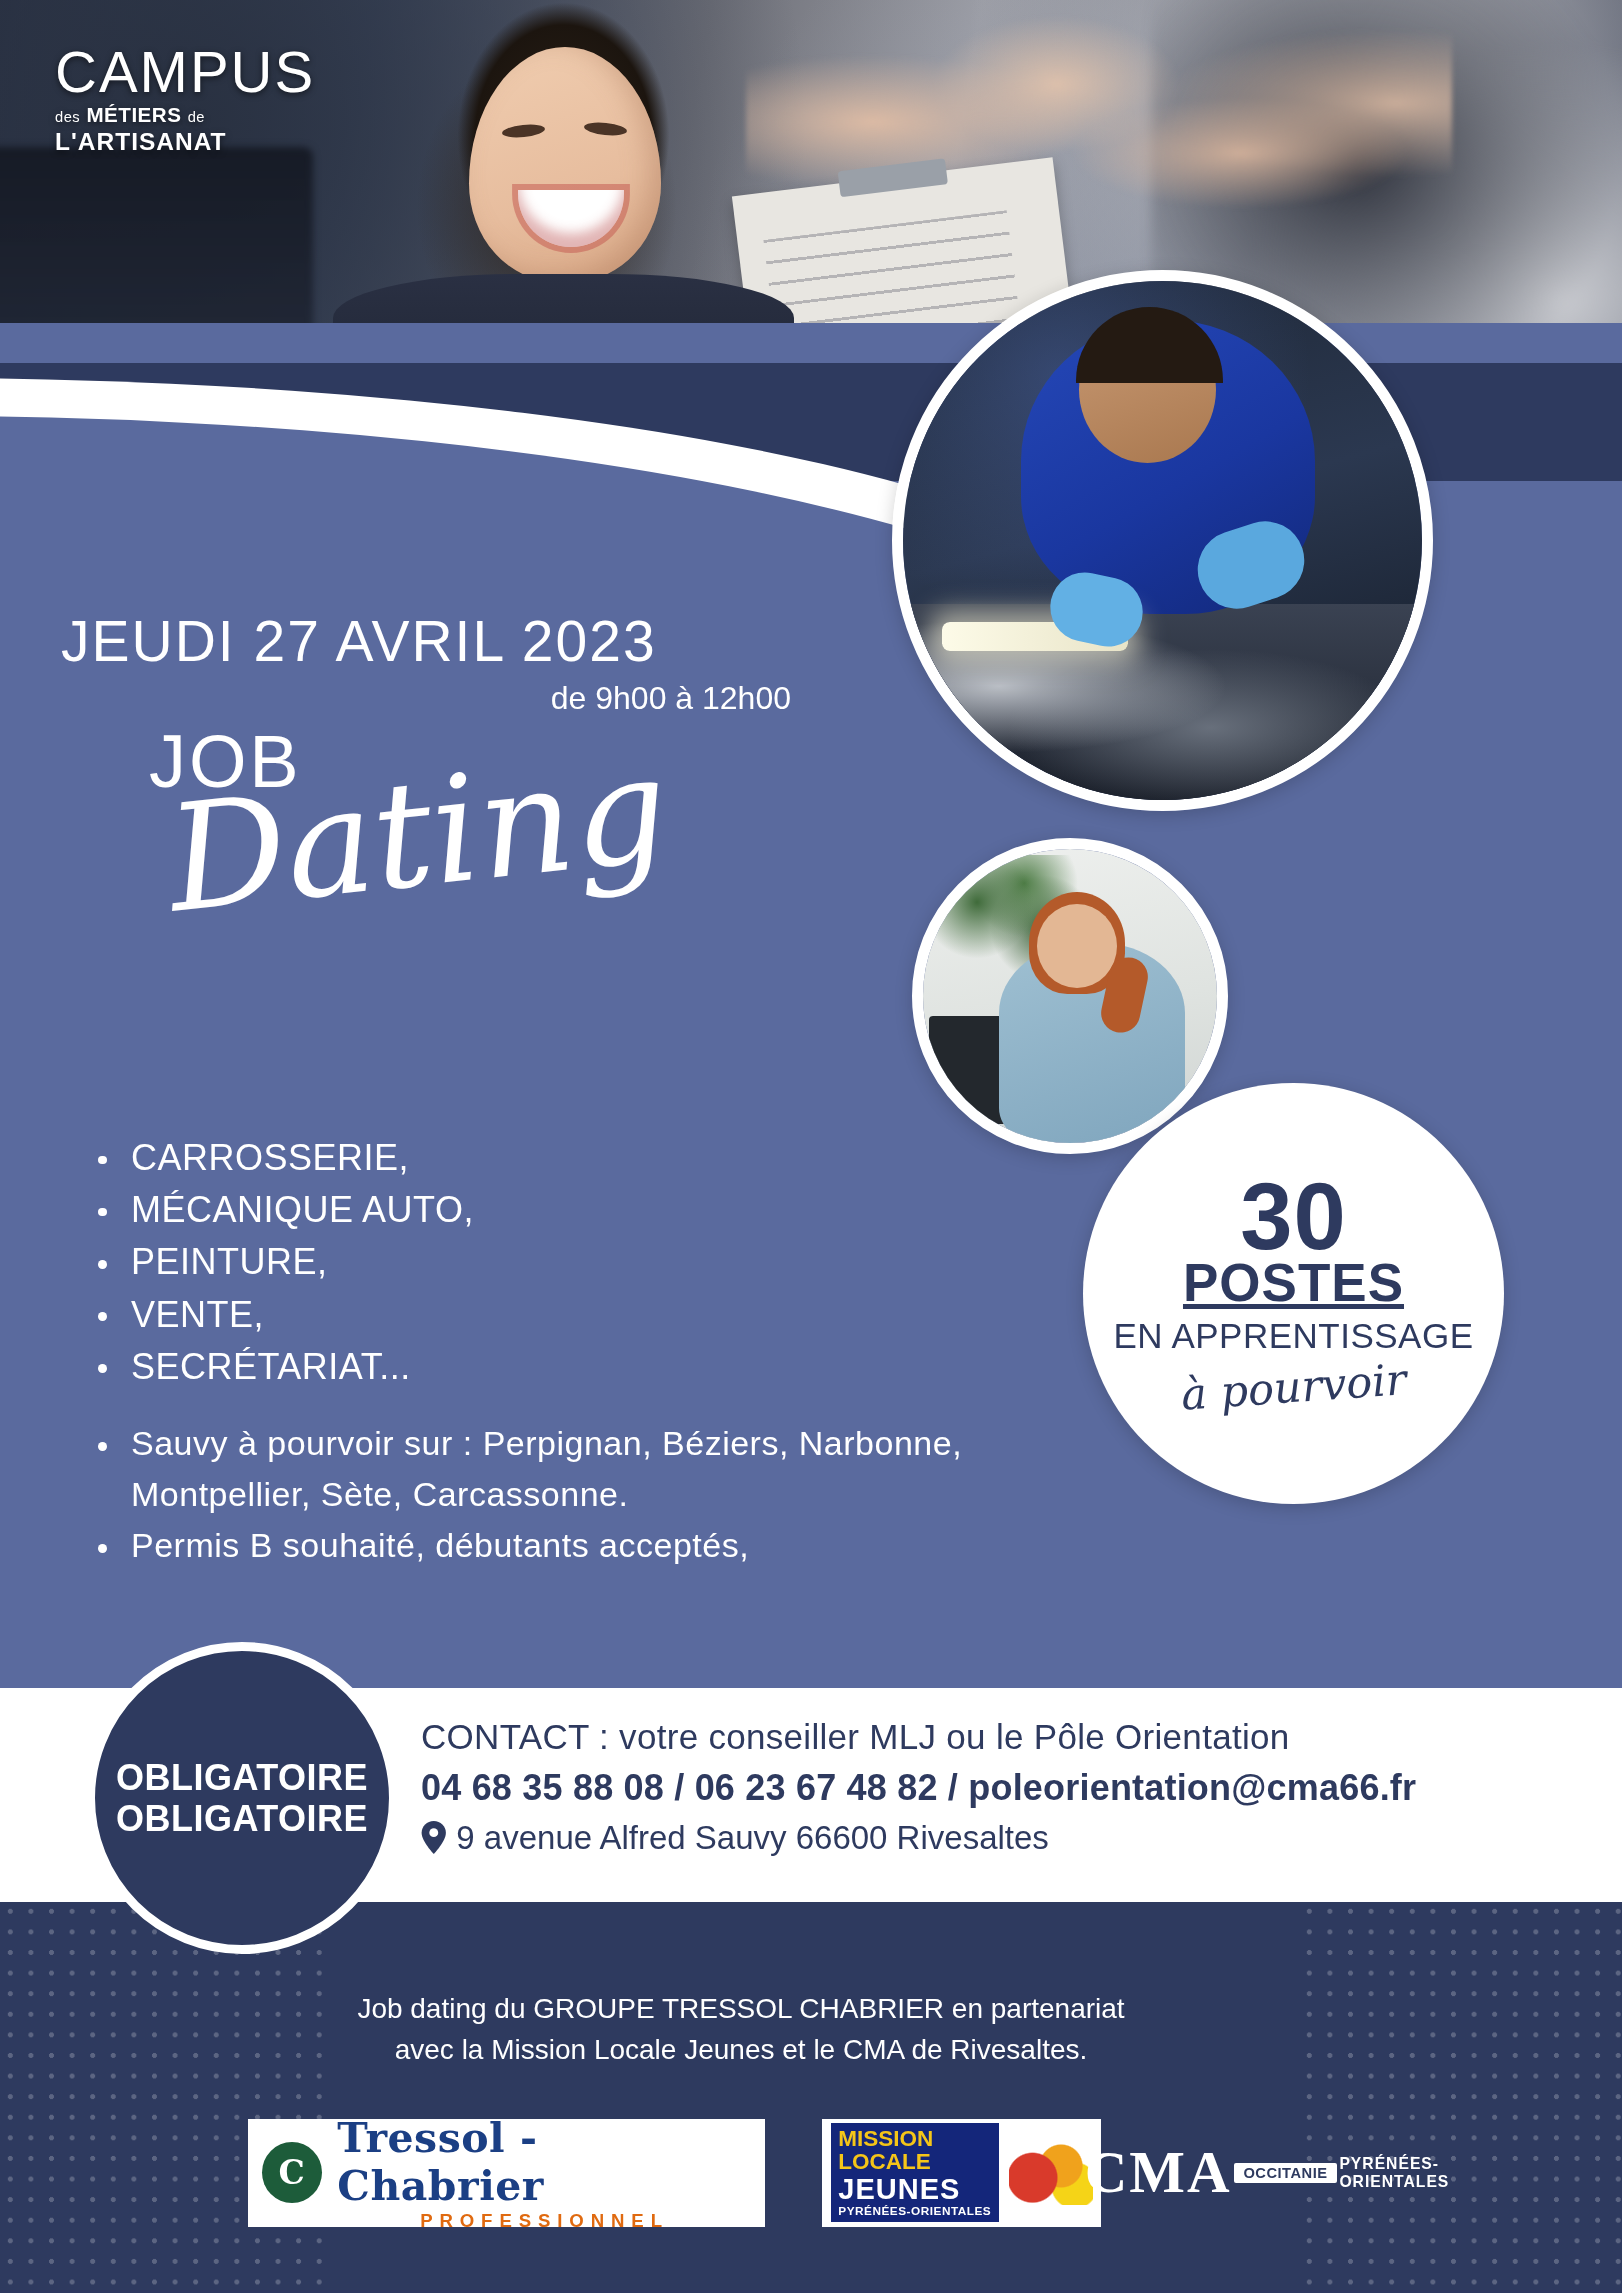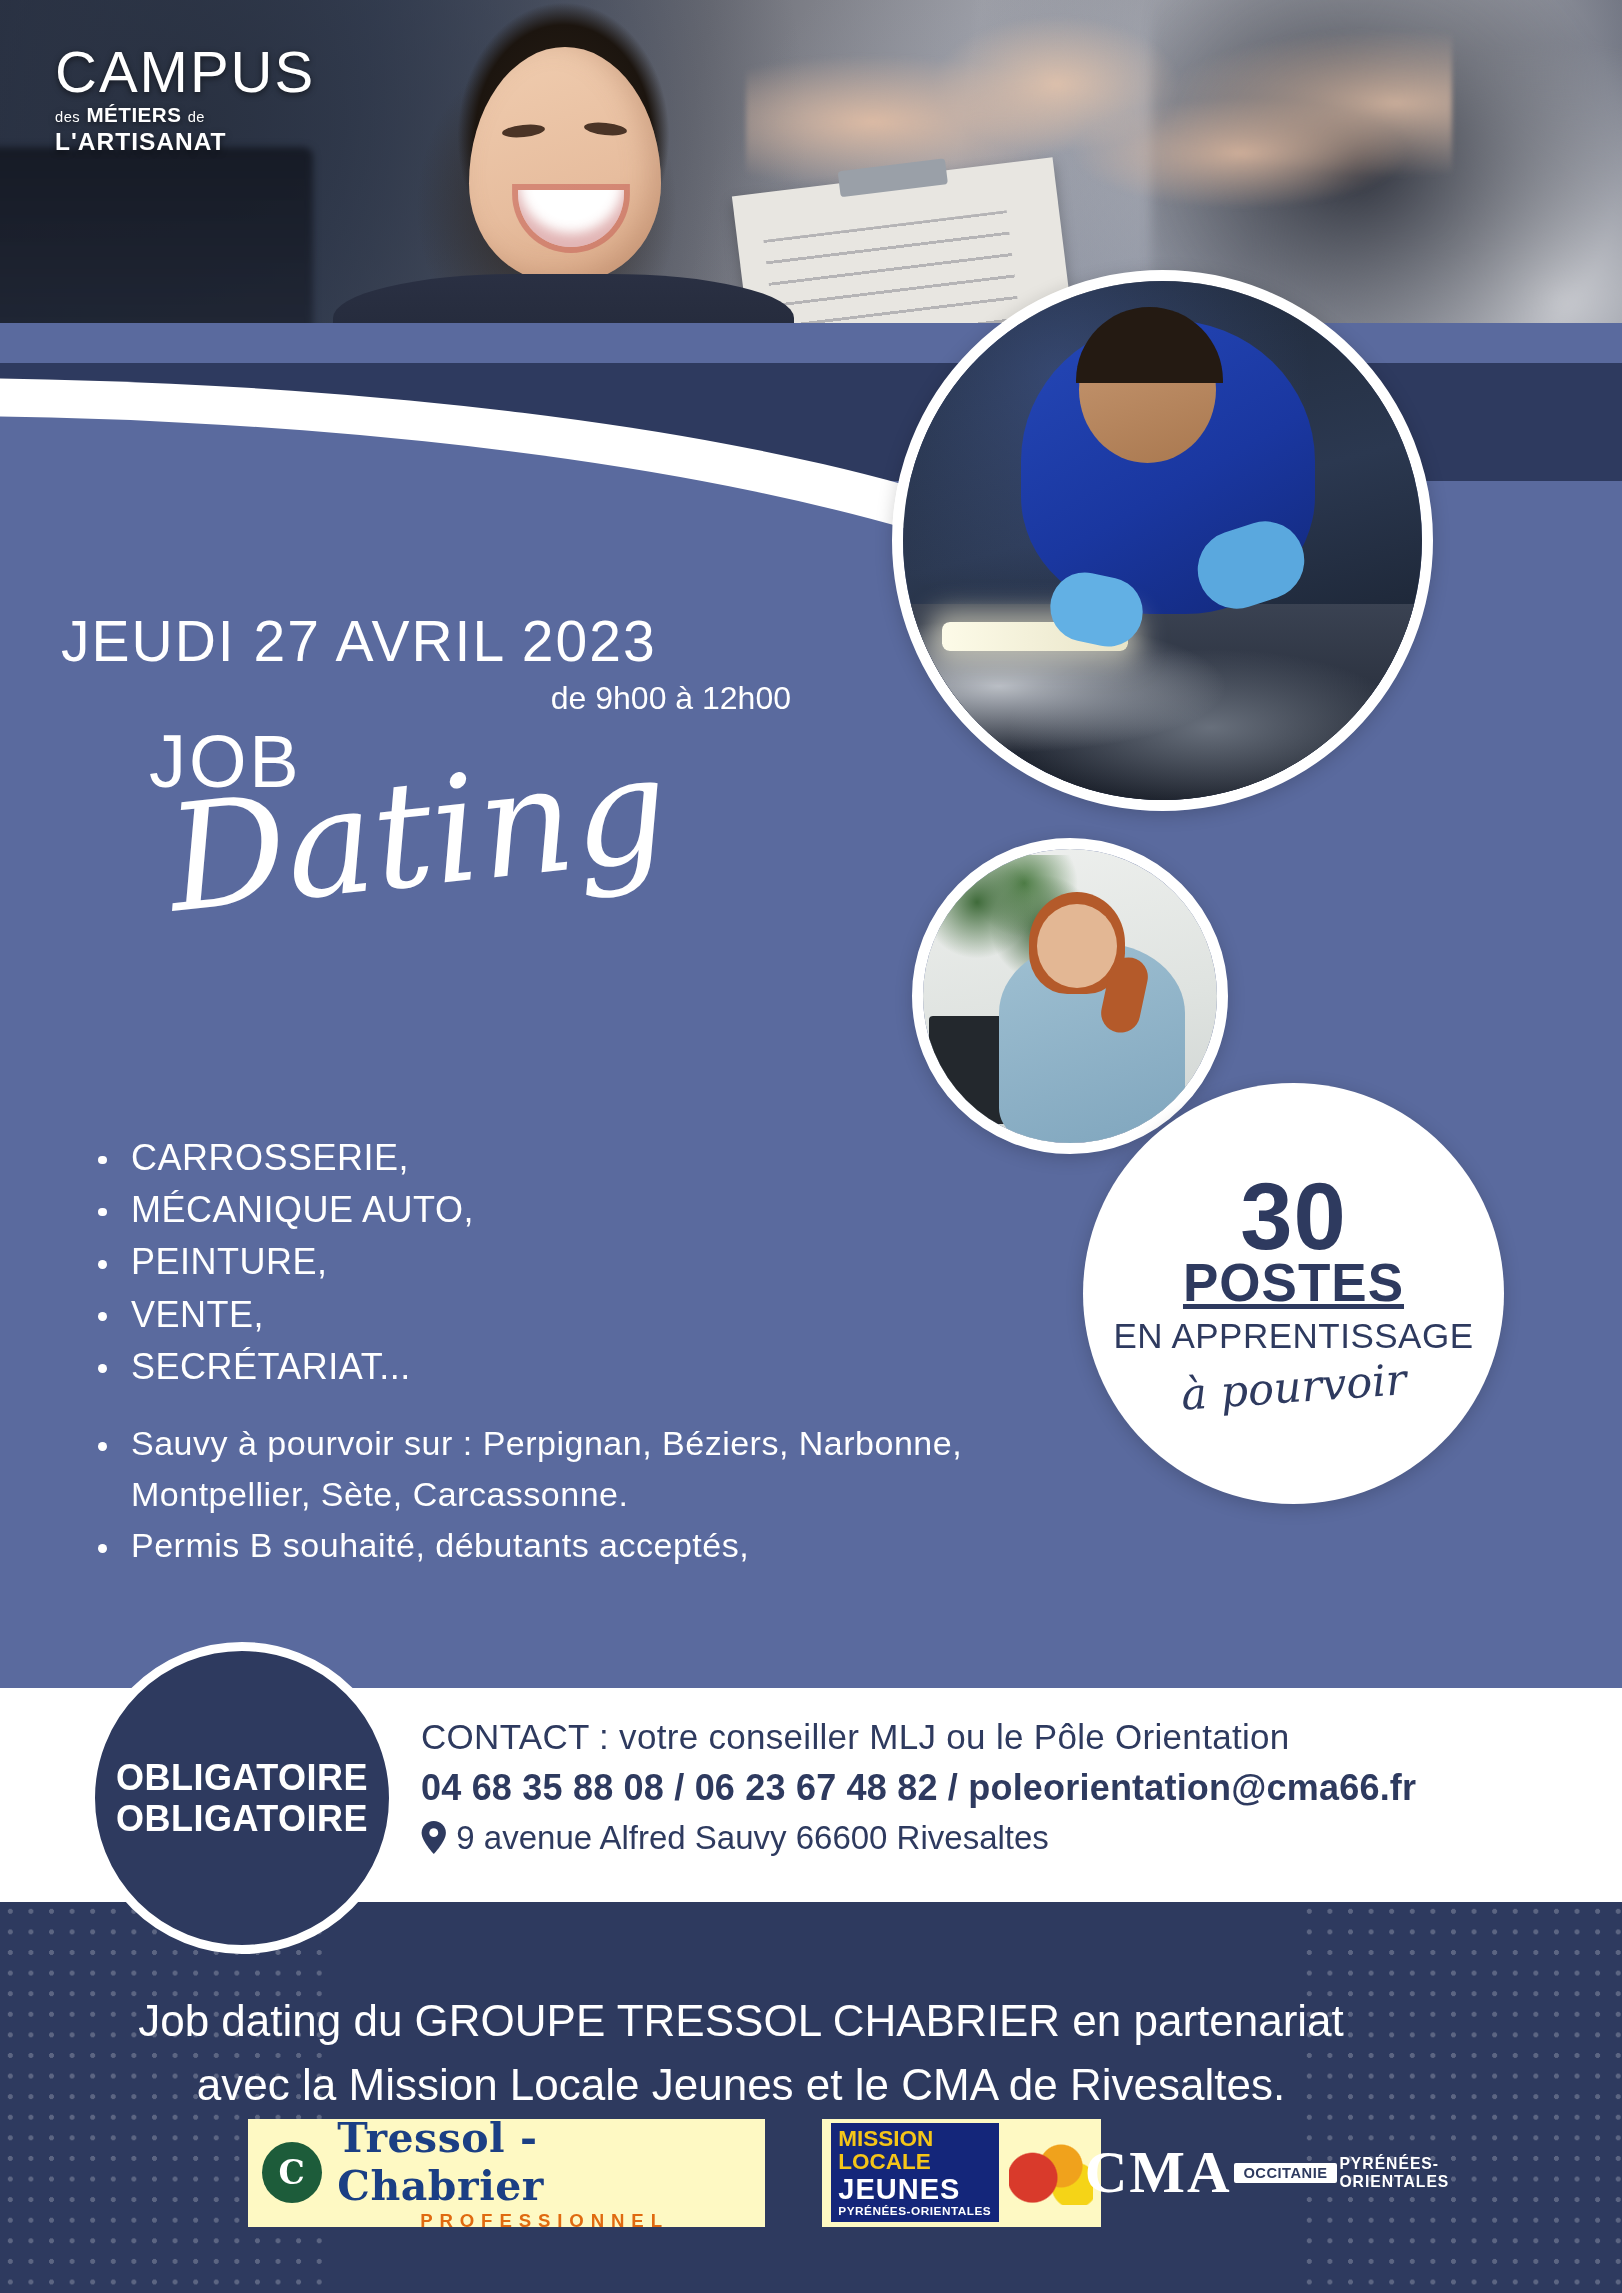--- a/index.html
+++ b/index.html
@@ -525,37 +525,37 @@
     background-size: 20.6px 20.6px;
   }
   .dots-left { left: 0; }
   .dots-right { right: 0; }
   .footer-text {
     position: absolute;
     left: 0; top: 88px;
     width: 1482px;
     text-align: center;
     color: #ffffff;
-    font-size: 44px;
+    font-size: 28px;
     font-weight: 300;
     line-height: 1.45;
     z-index: 3;
   }
   .logos {
     position: absolute;
     left: 0; top: 208px;
     width: 1622px;
     display: flex;
     justify-content: center;
     align-items: center;
     gap: 57px;
     z-index: 3;
   }
   .logo-box {
-    background: #fef9c3;
+    background: #ffffff;
     display: flex;
     align-items: center;
     justify-content: center;
   }
   .logo-tc {
     width: 490px; height: 108px;
     gap: 15.7px;
     padding: 0 13.7px;
   }
   .tc-mark {

